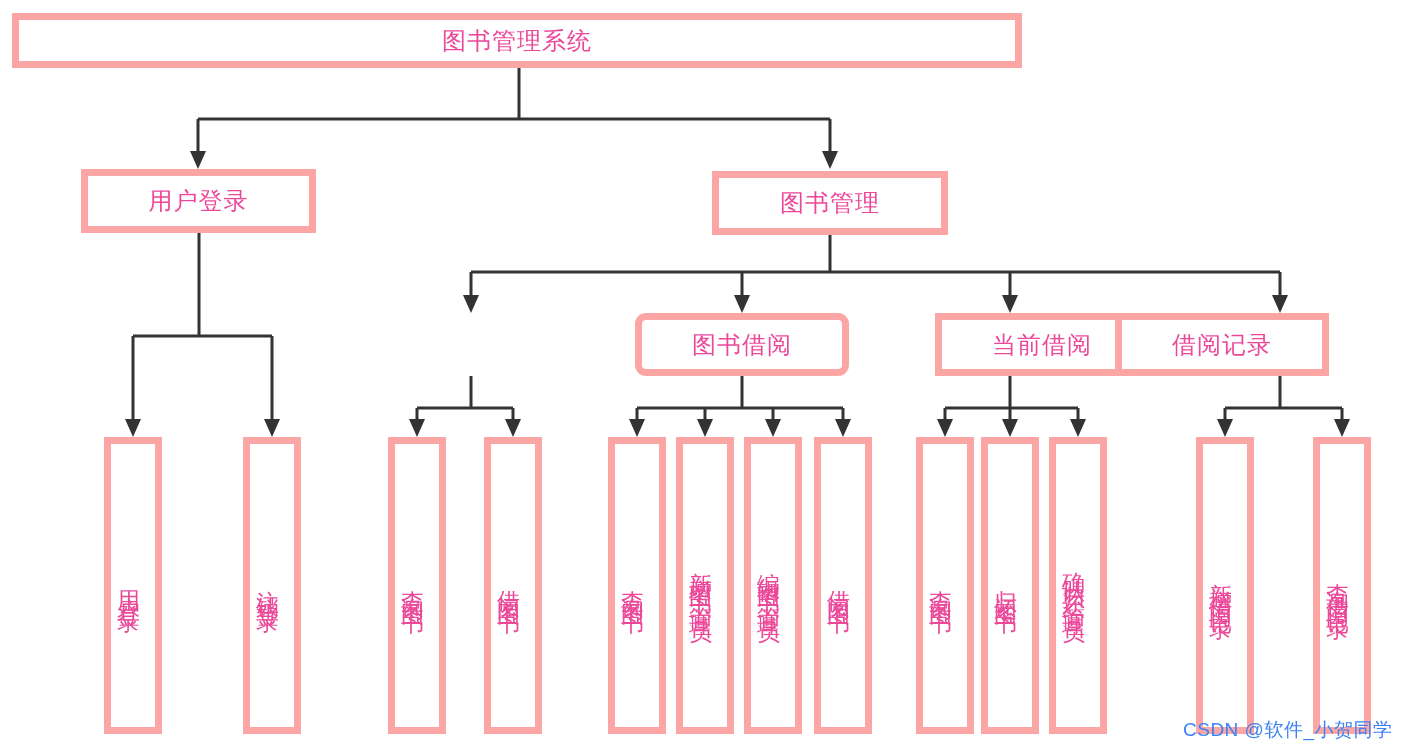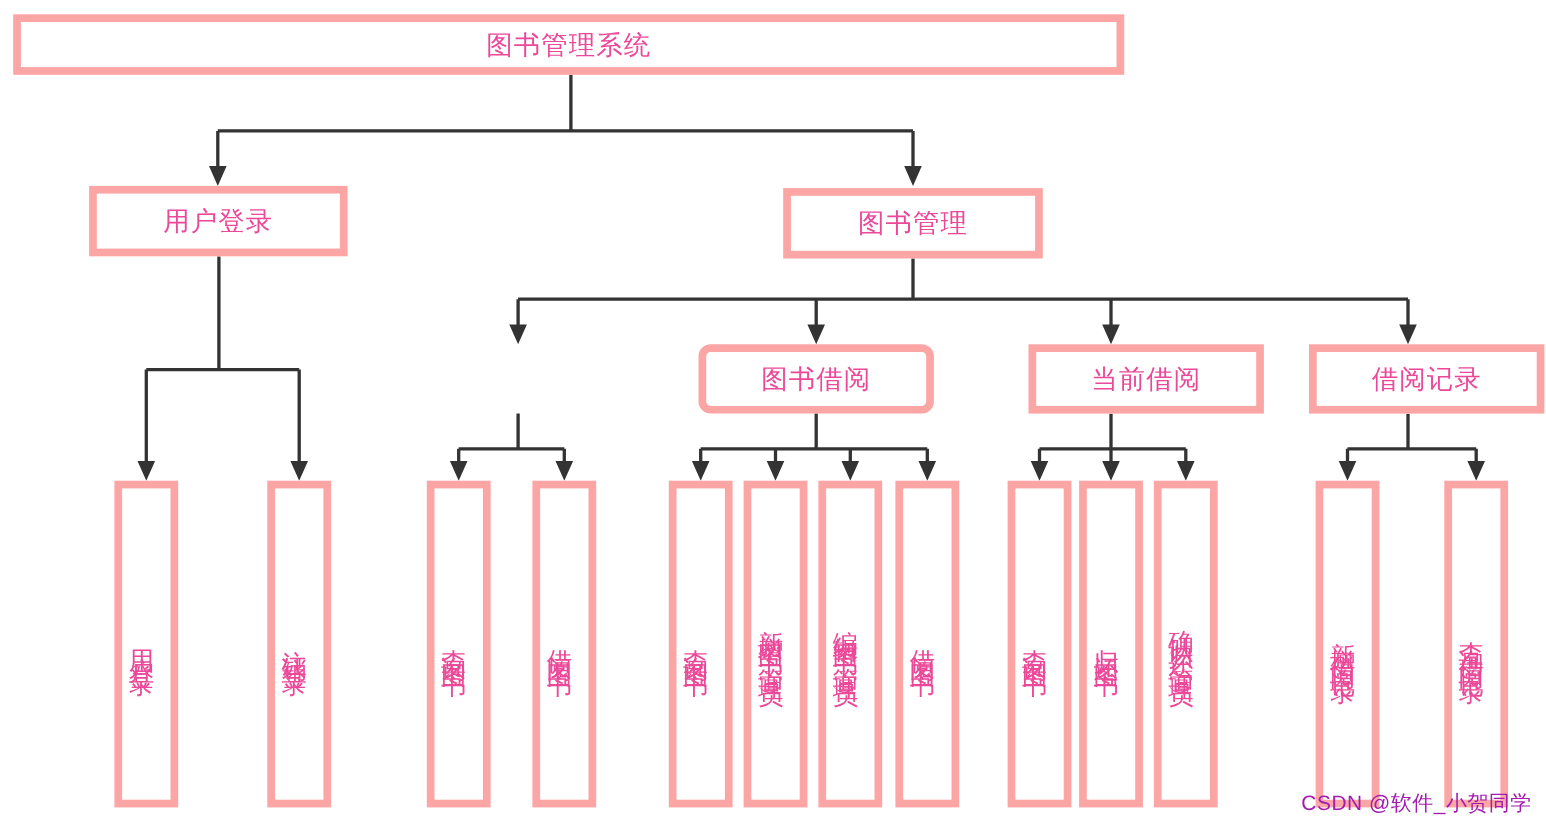--- a/index.html
+++ b/index.html
@@ -52,21 +52,21 @@
     letter-spacing: 7px;
     line-height: 52px;
     white-space: nowrap;
   }
   .watermark {
     position: absolute;
     left: 1183px;
     top: 717px;
     font-size: 19px;
     letter-spacing: 0.5px;
-    color: #a21caf;
+    color: #3b82f6;
     z-index: 5;
     white-space: nowrap;
   }
 </style>
 </head>
 <body>
 
 <div class="canvas">
 
   <svg class="connectors" viewBox="0 0 1405 747" xmlns="http://www.w3.org/2000/svg">
@@ -108,21 +108,21 @@
     </g>
   </svg>
 
   <div class="box" style="left:12px; top:13px; width:1010px; height:55px;">图书管理系统</div>
 
   <div class="box" style="left:81px; top:169px; width:235px; height:64px;">用户登录</div>
   <div class="box" style="left:712px; top:171px; width:236px; height:64px;">图书管理</div>
 
   <div class="box" style="left:635px; top:313px; width:214px; height:63px;border-radius:11px;">图书借阅</div>
   <div class="box" style="left:903px; top:313px; width:214px; height:63px;margin-left:32px;">当前借阅</div>
-  <div class="box" style="left:1190px; top:313px; width:214px; height:63px;">借阅记录</div>
+  <div class="box" style="left:1115px; top:313px; width:214px; height:63px;">借阅记录</div>
 
   <div class="box leaf" style="left:104px; top:437px; width:58px; height:297px;">用户登录</div>
   <div class="box leaf" style="left:243px; top:437px; width:58px; height:297px;">注销登录</div>
 
   <div class="box leaf" style="left:388px; top:437px; width:58px; height:297px;">查询图书</div>
   <div class="box leaf" style="left:484px; top:437px; width:58px; height:297px;">借阅图书</div>
 
   <div class="box leaf" style="left:608px; top:437px; width:58px; height:297px;">查询图书</div>
   <div class="box leaf" style="left:676px; top:437px; width:58px; height:297px;">新增图书（管理员）</div>
   <div class="box leaf" style="left:744px; top:437px; width:58px; height:297px;">编辑图书（管理员）</div>

